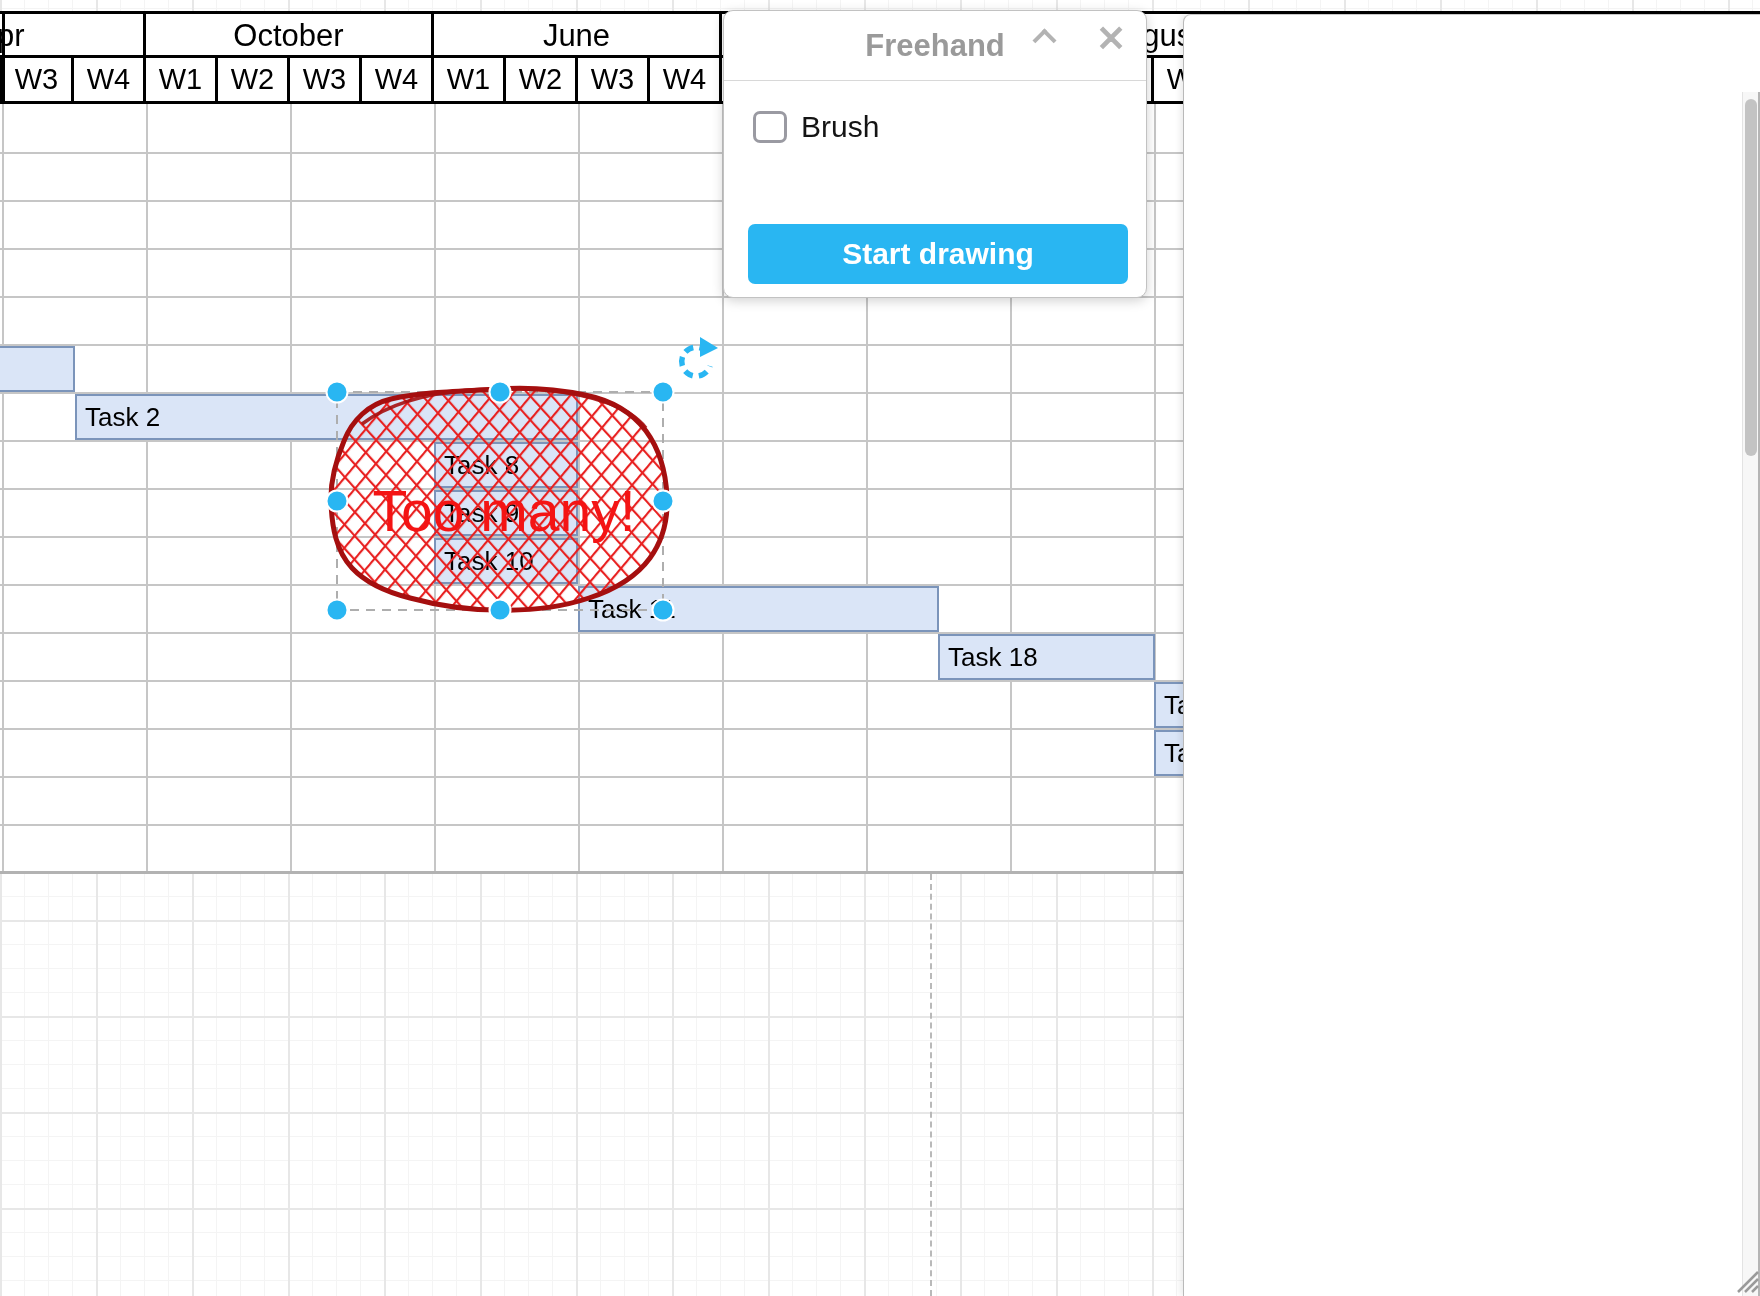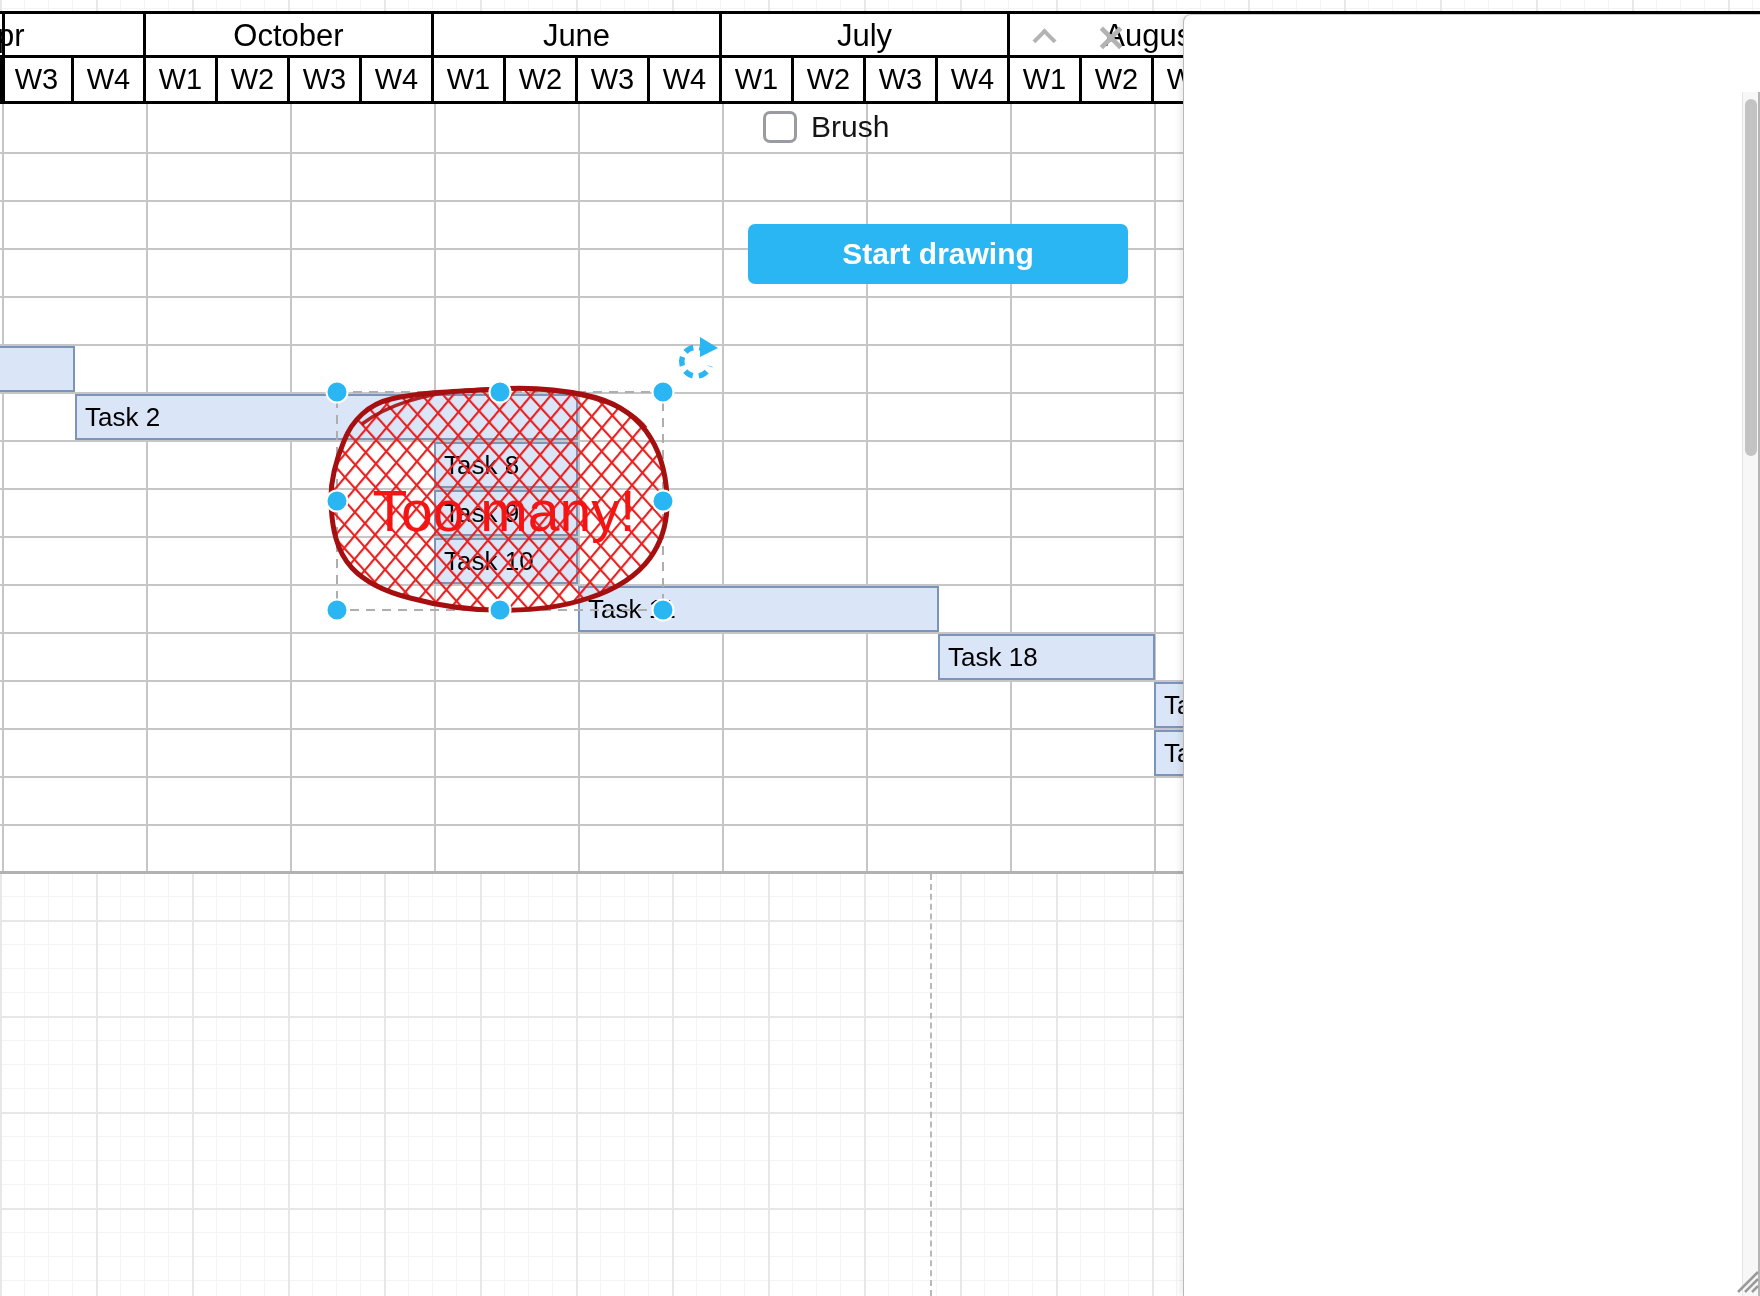--- a/index.html
+++ b/index.html
@@ -36,21 +36,21 @@
   
   #freehand{position:absolute;left:723px;top:10px;width:424px;height:288px;background:#fff;border:1.5px solid #c2c2c2;border-radius:10px;z-index:40;box-shadow:0 3px 12px rgba(0,0,0,.18);}
   #fh-titlebar{position:absolute;left:0;top:0;width:100%;height:70px;border-bottom:1px solid #d8d8d8;}
   #fh-title{position:absolute;left:0;top:0;width:100%;height:70px;display:flex;align-items:center;justify-content:center;font-size:31px;font-weight:bold;color:#9a9a9a;}
   .chev-up{display:inline-block;width:17px;height:17px;border-top:4px solid #b3b3b3;border-right:4px solid #b3b3b3;transform:rotate(-45deg);}
   #fh-collapse{position:absolute;left:1036px;top:32px;z-index:41;cursor:pointer;}
   #fh-close{position:absolute;left:1096px;top:18px;z-index:41;font-size:36px;font-weight:bold;color:#b3b3b3;cursor:pointer;}
   .cb{width:34px;height:32px;border:3.5px solid #9a9aa2;border-radius:7px;background:#fff;}
   .cb.small{width:31px;height:31px;}
   .cb.checked{background:#0d7cf5;border-color:#0d7cf5;color:#fff;display:flex;align-items:center;justify-content:center;font-size:24px;font-weight:bold;}
-  #fh-brushrow{position:absolute;left:753px;top:110px;display:flex;align-items:center;gap:14px;z-index:41;margin-left:10px;}
+  #fh-brushrow{position:absolute;left:753px;top:110px;display:flex;align-items:center;gap:14px;z-index:41;}
   #fh-brush-label{font-size:30px;color:#141414;}
   #fh-start{position:absolute;left:748px;top:224px;width:380px;height:60px;background:#29b6f2;border-radius:7px;display:flex;align-items:center;justify-content:center;color:#fff;font-size:30px;font-weight:bold;z-index:41;cursor:pointer;}
 
   
   #panel{position:absolute;left:1183px;top:14px;width:577px;height:1282px;background:#fff;border-left:1px solid #b9b9b9;border-top:1px solid #c9c9c9;border-radius:8px 0 0 0;z-index:30;box-shadow:-3px 0 6px rgba(0,0,0,.08);}
   .pnl{position:absolute;}
   #p-title{left:1183px;top:14px;width:559px;height:78px;display:flex;align-items:center;justify-content:center;font-size:30px;font-weight:bold;color:#6e6e6e;}
   #p-collapse{left:1706px;top:40px;}
   .divider{position:absolute;left:1183px;width:559px;height:1.5px;background:#c9c9c9;}
   .tab{position:absolute;top:92.5px;height:94px;display:flex;align-items:center;justify-content:center;font-size:30px;font-weight:bold;color:#8c8c8c;cursor:pointer;background:#f1f1f1;border-bottom:1.5px solid #c9c9c9;}
@@ -192,20 +192,25 @@
       <circle cx="500" cy="392" r="10.5" fill="#29b6f2" stroke="#fff" stroke-width="2"></circle>
       <circle cx="663" cy="392" r="10.5" fill="#29b6f2" stroke="#fff" stroke-width="2"></circle>
       <circle cx="337" cy="501" r="10.5" fill="#29b6f2" stroke="#fff" stroke-width="2"></circle>
       <circle cx="663" cy="501" r="10.5" fill="#29b6f2" stroke="#fff" stroke-width="2"></circle>
       <circle cx="337" cy="610" r="10.5" fill="#29b6f2" stroke="#fff" stroke-width="2"></circle>
       <circle cx="500" cy="610" r="10.5" fill="#29b6f2" stroke="#fff" stroke-width="2"></circle>
       <circle cx="663" cy="610" r="10.5" fill="#29b6f2" stroke="#fff" stroke-width="2"></circle>
     </g>
   </svg>
 
+  <div id="freehand">
+    <div id="fh-titlebar">
+      <div id="fh-title">Freehand</div>
+    </div>
+  </div>
   <span id="fh-collapse" class="chev-up"></span>
   <span id="fh-close">✕</span>
   <div id="fh-brushrow">
     <span class="cb" id="fh-brush-cb"></span>
     <span id="fh-brush-label">Brush</span>
   </div>
   <div id="fh-start">Start drawing</div>
 
   <div id="panel"></div>
   <div id="p-title" class="pnl">Format</div>

